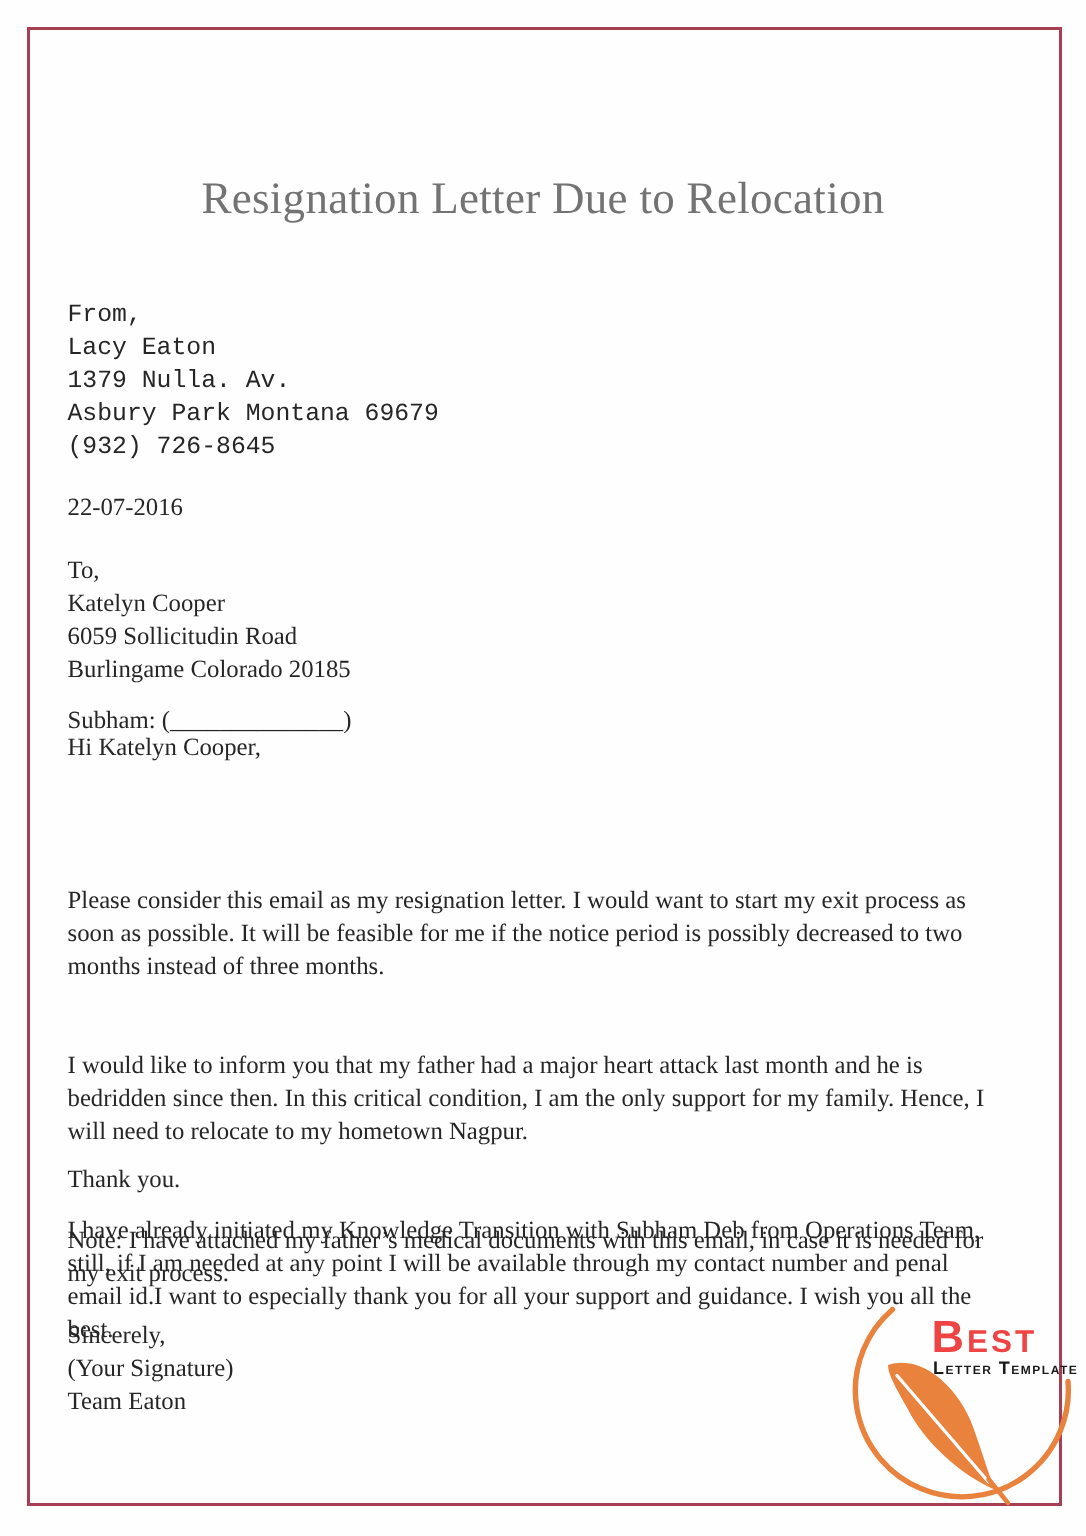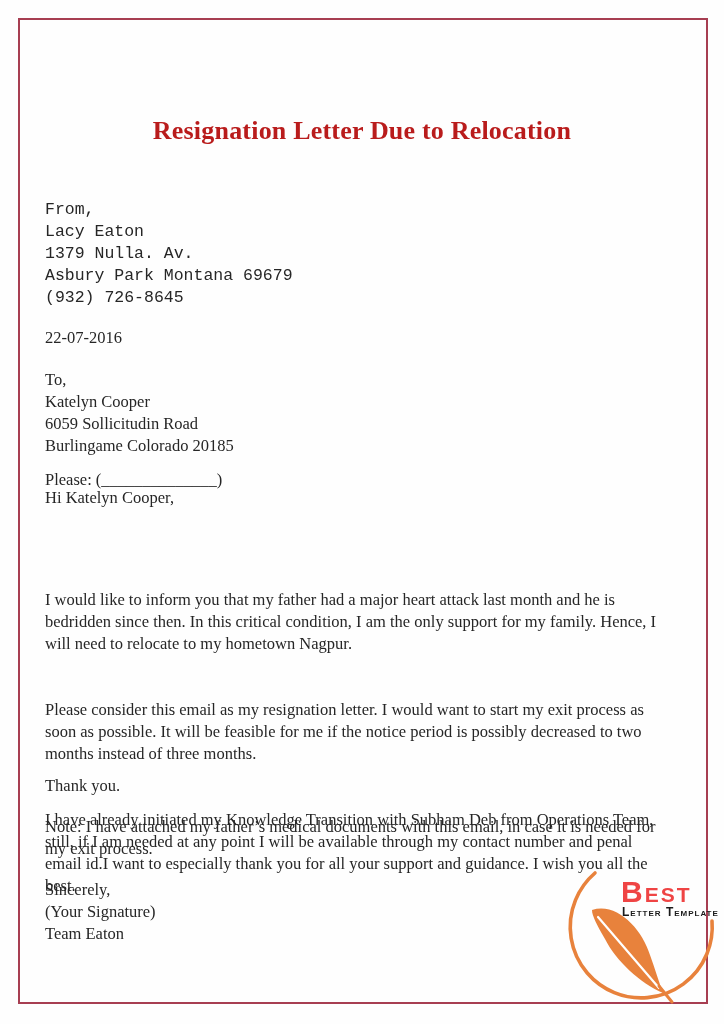--- a/index.html
+++ b/index.html
@@ -17,23 +17,23 @@
     width:686px;height:982px;
     border:2px solid #a73e52;
     pointer-events:none;
   }
   .title{
     position:absolute;
     left:0;top:116px;
     width:100%;
     margin:0;
     text-align:center;
-    font-size:26px;
-    font-weight:bold;
-    color:#b91c1c;
+    font-size:30px;
+    font-weight:normal;
+    color:#737373;
     letter-spacing:0.2px;
   }
   .txt{
     position:absolute;
     left:45px;
     font-size:16.5px;
     line-height:22px;
     white-space:pre;
   }
   .sender{top:199px;font-family:Liberation Mono, monospace;}
@@ -90,31 +90,31 @@
 Asbury Park Montana 69679
 (932) 726-8645</div>
 
   <div class="txt date">22-07-2016</div>
 
   <div class="txt recipient">To,
 Katelyn Cooper
 6059 Sollicitudin Road
 Burlingame Colorado 20185</div>
 
-  <div class="txt subject">Please: (______________)</div>
+  <div class="txt subject">Subham: (______________)</div>
 
   <div class="txt greeting">Hi Katelyn Cooper,</div>
 
   <div class="txt body-text">
+    <div>Please consider this email as my resignation letter. I would want to start my exit process as
+soon as possible. It will be feasible for me if the notice period is possibly decreased to two
+months instead of three months.</div>
     <div>I would like to inform you that my father had a major heart attack last month and he is
 bedridden since then. In this critical condition, I am the only support for my family. Hence, I
 will need to relocate to my hometown Nagpur.</div>
-    <div>Please consider this email as my resignation letter. I would want to start my exit process as
-soon as possible. It will be feasible for me if the notice period is possibly decreased to two
-months instead of three months.</div>
     <div>I have already initiated my Knowledge Transition with Subham Deb from Operations Team,
 still, if I am needed at any point I will be available through my contact number and penal
 email id.I want to especially thank you for all your support and guidance. I wish you all the
 best.</div>
   </div>
 
   <div class="txt thanks">Thank you.</div>
 
   <div class="txt note">Note: I have attached my father’s medical documents with this email, in case it is needed for
 my exit process.</div>

